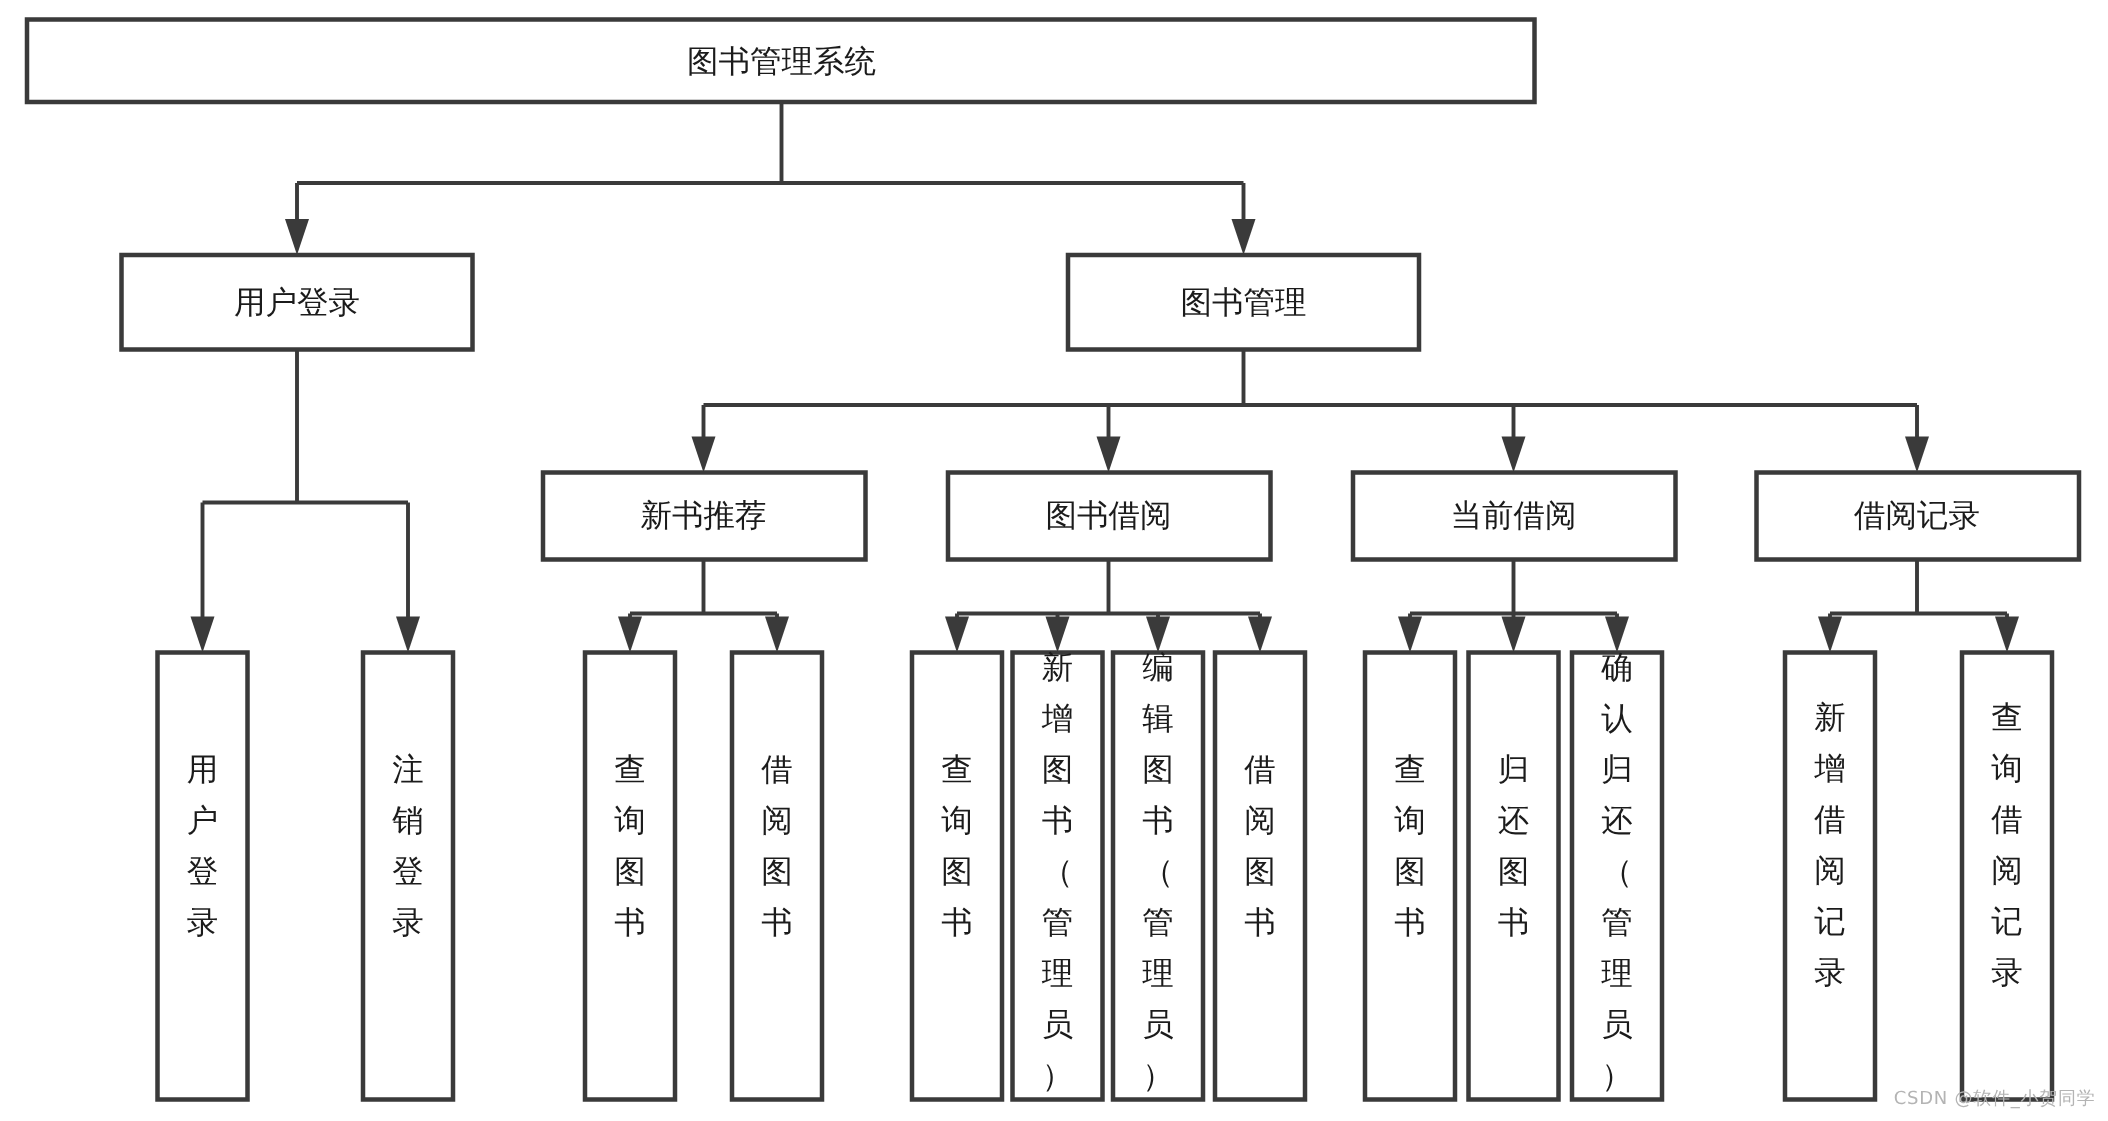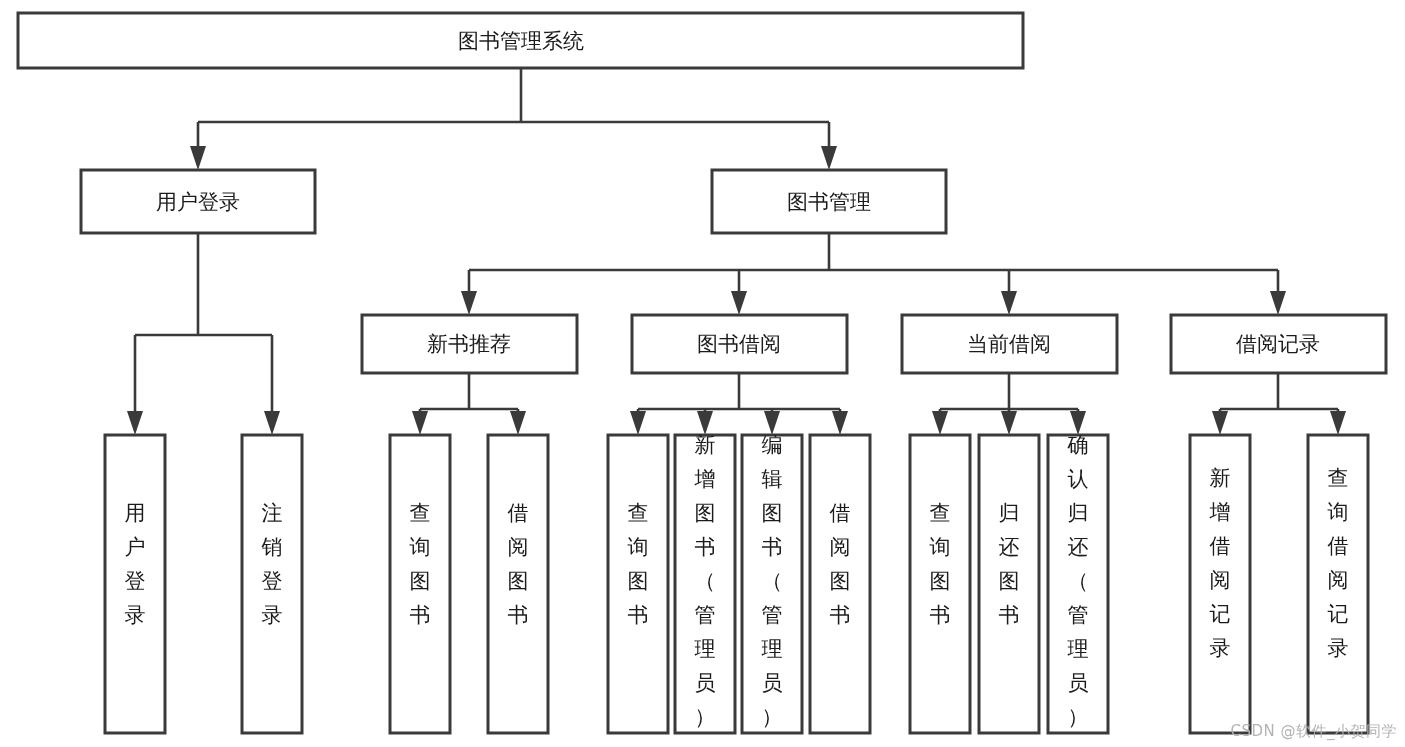--- a/index.html
+++ b/index.html
@@ -47,21 +47,21 @@
   }
   .arrow-head {
     fill: #3a3a3a;
     stroke: none;
   }
   .watermark {
     position: absolute;
     right: 8px;
     bottom: 6px;
     font-family: "DejaVu Sans", "Liberation Sans", sans-serif;
-    font-size: 15px;
+    font-size: 12px;
     color: #b4b4b4;
     white-space: nowrap;
     letter-spacing: 0.5px;
   }
 </style>
 </head>
 <body>
 
 <svg id="diagram" viewBox="0 0 1405 747">
 

